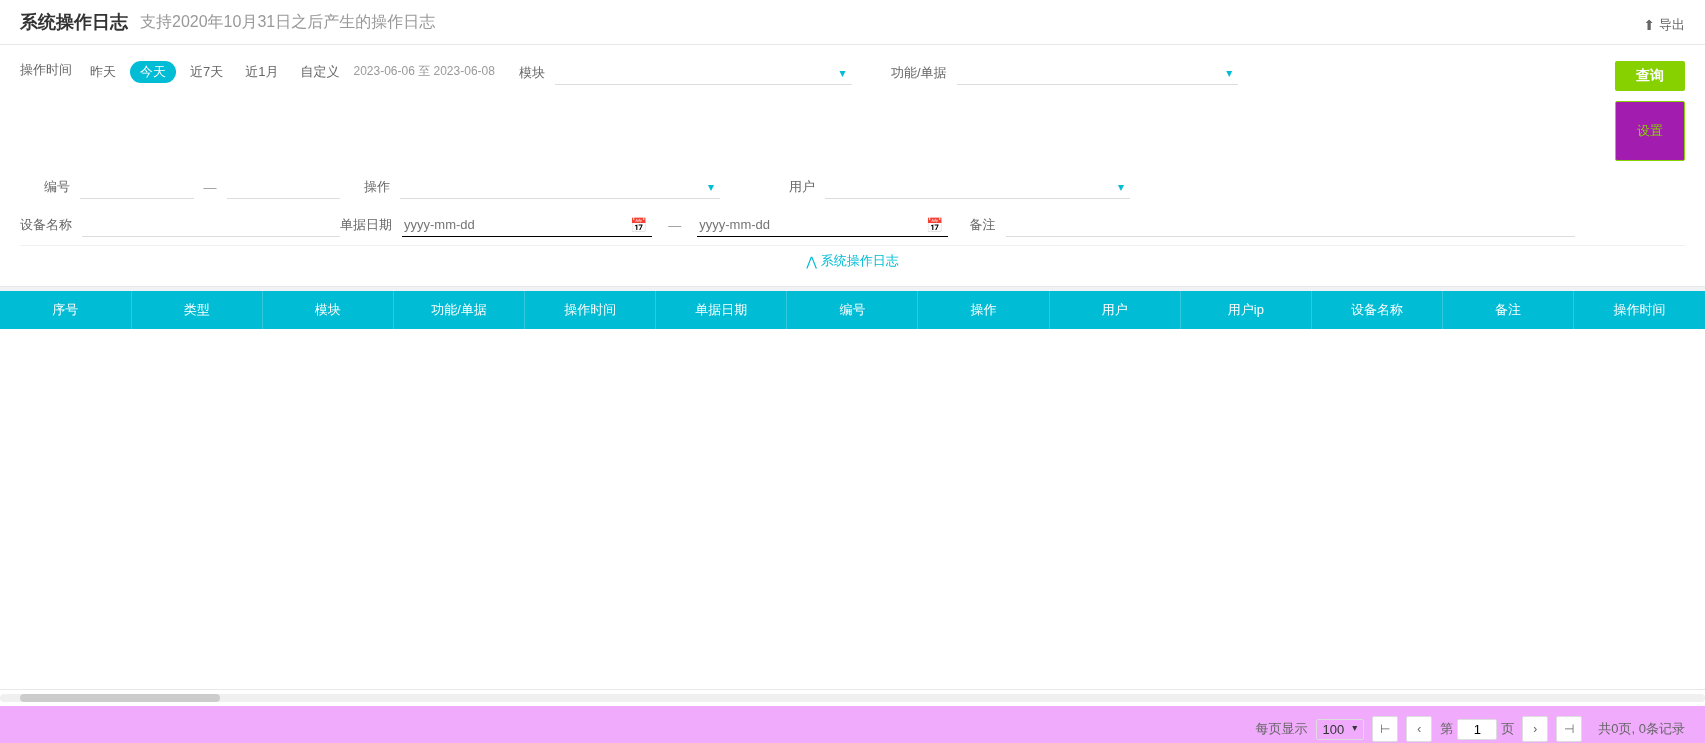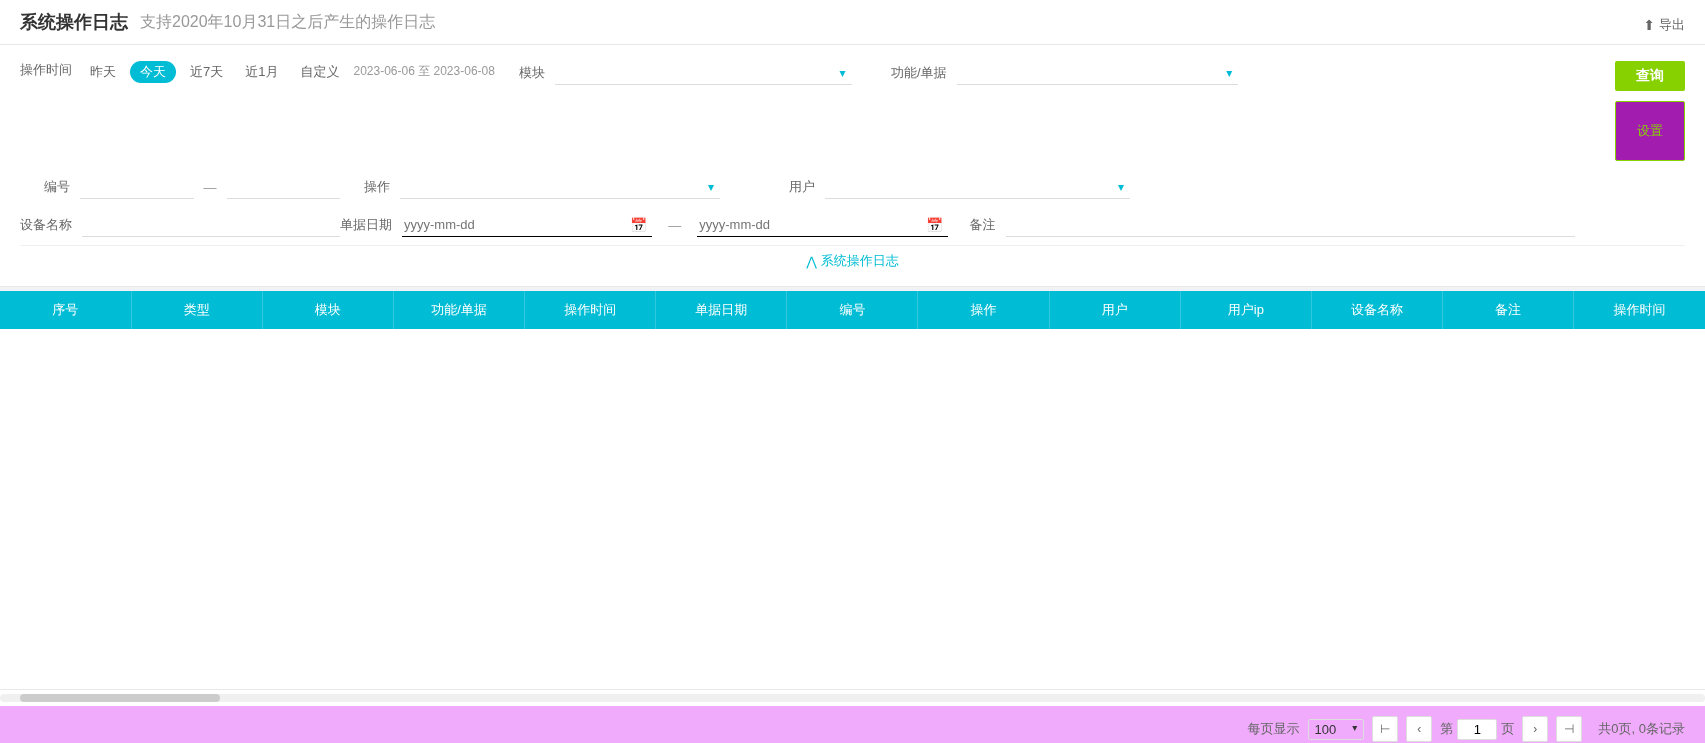--- a/index.html
+++ b/index.html
@@ -56,21 +56,21 @@
     .empty-area { height: 360px; display: flex; align-items: center; justify-content: center; background: #fff; }
 
     
     .scrollbar-area { background: #fff; padding: 4px 0; border-top: 1px solid #e8e8e8; }
     .scrollbar-track { height: 8px; background: #f0f0f0; margin: 0 0; position: relative; border-radius: 4px; }
     .scrollbar-thumb { height: 8px; background: #ccc; width: 200px; border-radius: 4px; position: absolute; left: 20px; }
 
     
     .pagination { display: flex; align-items: center; justify-content: flex-end; padding: 10px 20px; background: #f0abfc; gap: 8px; font-size: 13px; color: #666; }
     .per-page-label { color: #666; }
-    .per-page-select { display: flex; align-items: flex-start; border: 1px solid #ddd; border-radius: 2px; padding: 2px 6px; gap: 16px; cursor: pointer; }
+    .per-page-select { display: flex; align-items: flex-start; border: 1px solid #ddd; border-radius: 2px; padding: 2px 6px; gap: 8px; cursor: pointer; }
     .per-page-select span { color: #333; }
     .per-page-arrow { color: #999; font-size: 10px; }
     .page-nav-btn { border: 1px solid #ddd; background: #fff; width: 26px; height: 26px; display: flex; align-items: center; justify-content: center; cursor: pointer; border-radius: 2px; color: #666; font-size: 12px; }
     .page-num-wrap { display: flex; align-items: center; gap: 4px; }
     .page-num-label { color: #666; }
     .page-input { width: 40px; border: 1px solid #ddd; text-align: center; padding: 2px 4px; font-size: 13px; border-radius: 2px; outline: none; }
     .page-unit { color: #666; }
     .total-info { color: #666; margin-left: 8px; }
 
     

